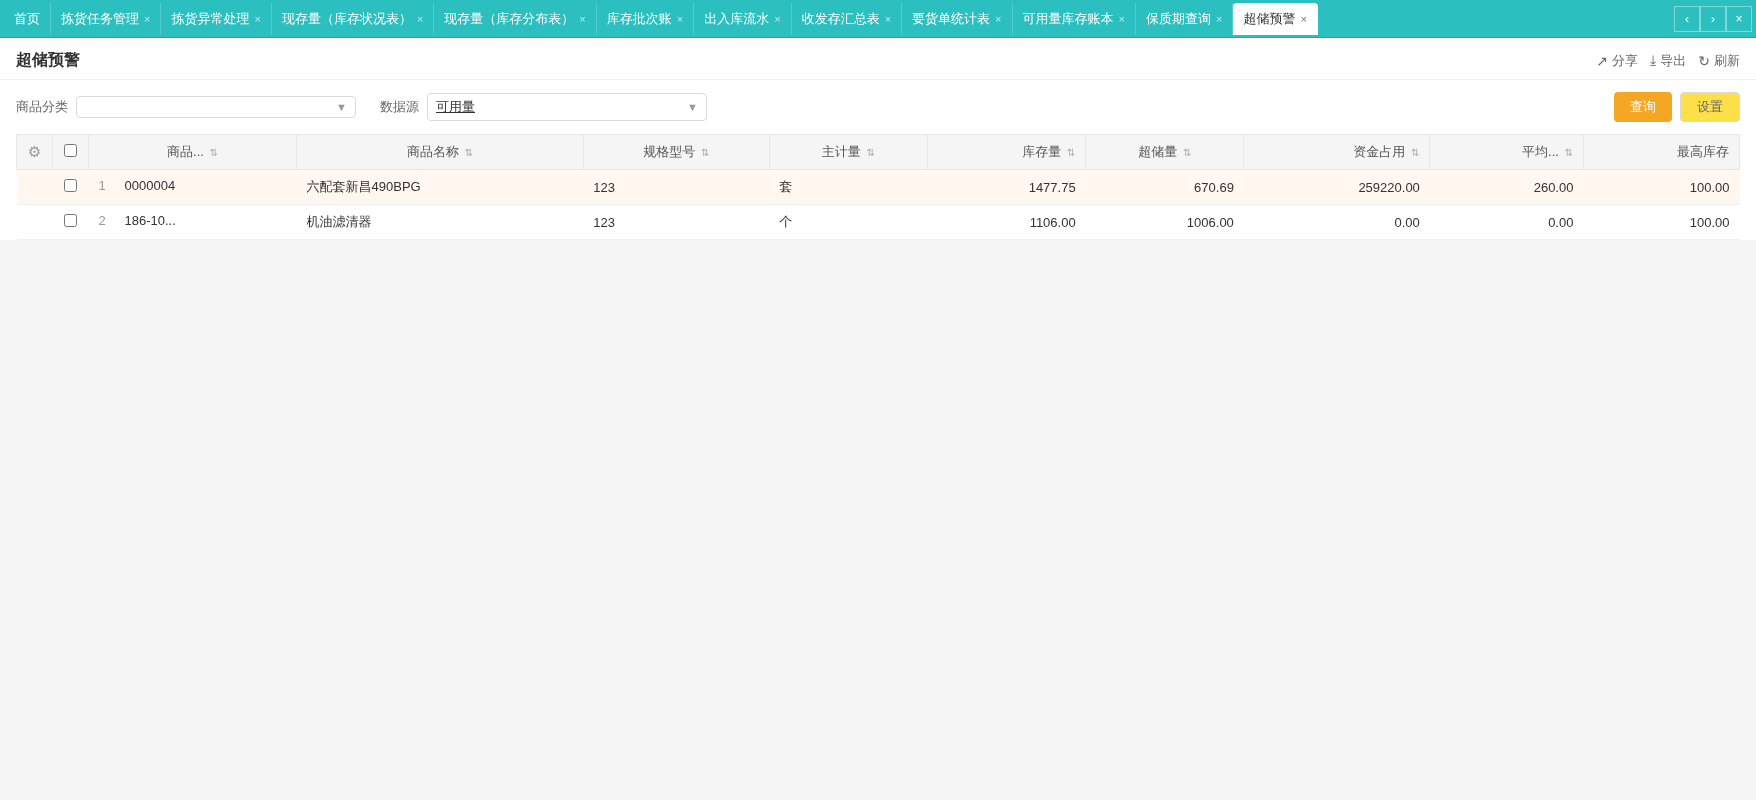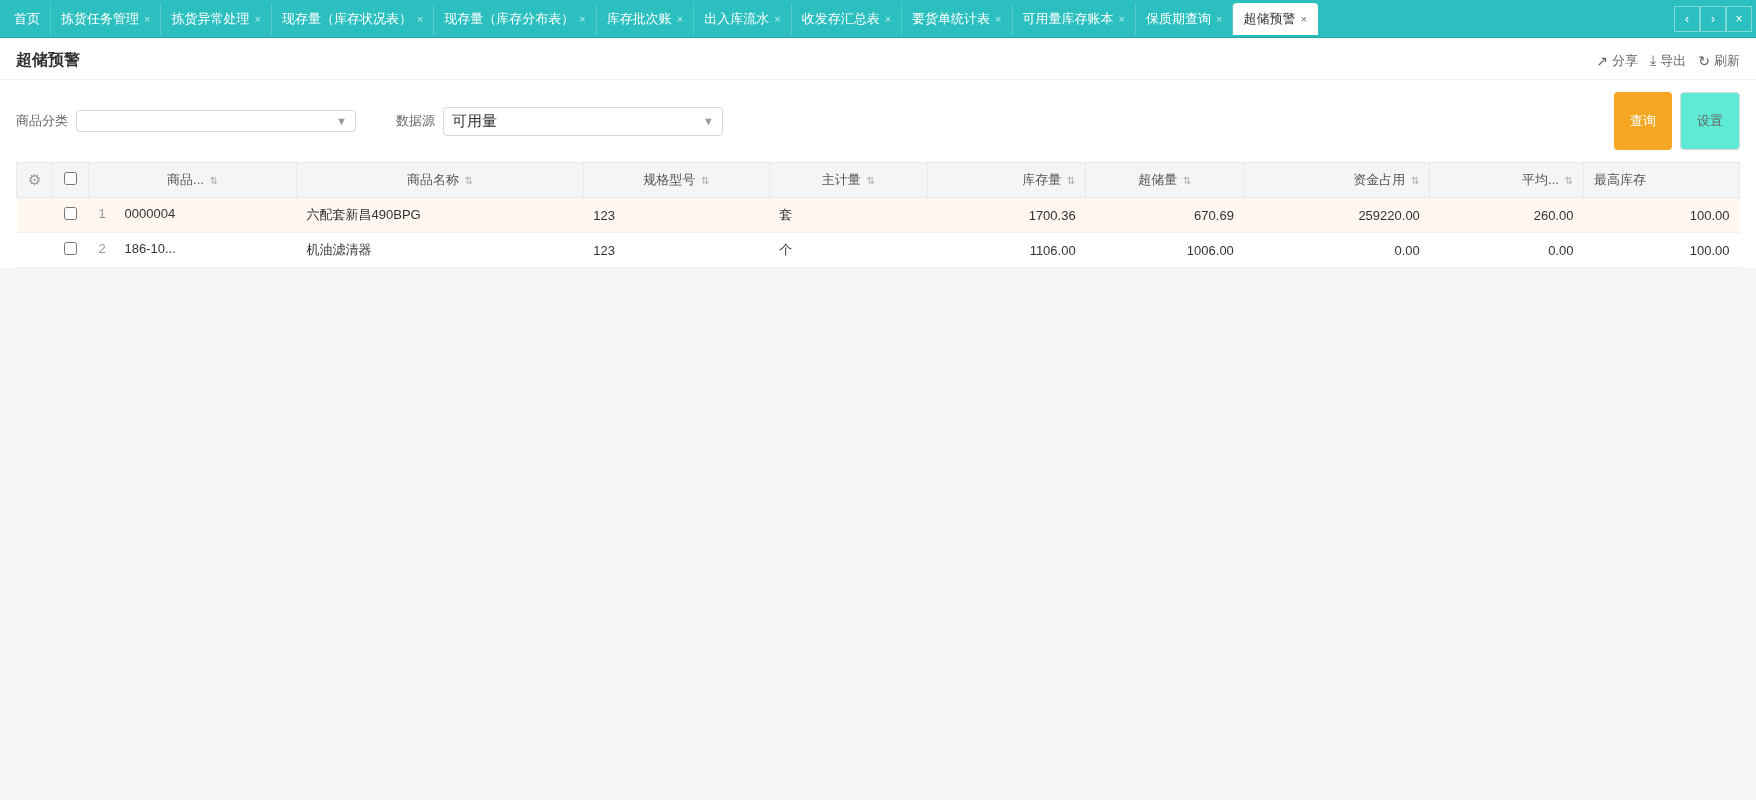--- a/index.html
+++ b/index.html
@@ -83,21 +83,21 @@
       cursor: pointer;
       font-size: 13px;
     }
     .action-icon { font-size: 14px; }
 
     
     .filter-bar {
       display: flex;
       align-items: center;
       padding: 12px 16px;
-      gap: 40px;
+      gap: 24px;
       background: #fff;
     }
     .filter-group {
       display: flex;
       align-items: center;
       gap: 8px;
     }
     .filter-label {
       color: #666;
       font-size: 13px;
@@ -107,39 +107,39 @@
       display: flex;
       align-items: center;
       border: 1px solid #d9d9d9;
       border-radius: 4px;
       padding: 4px 8px;
       min-width: 200px;
       cursor: pointer;
       background: #fff;
       justify-content: space-between;
     }
-    .filter-select .select-text { color: #999; font-size: 15px; }
+    .filter-select .select-text { color: #999; font-size: 13px; text-decoration: underline; }
     .filter-select .chevron { color: #999; font-size: 11px; }
 
     .filter-actions {
       margin-left: auto;
       display: flex;
       gap: 8px;
     }
     .btn-query {
       background: #f5a623;
       color: #fff;
       border: none;
       border-radius: 4px;
-      padding: 20px 16px;
+      padding: 6px 16px;
       cursor: pointer;
       font-size: 13px;
     }
     .btn-set {
-      background: #5eead4;
+      background: #fde047;
       color: #666;
       border: 1px solid #d9d9d9;
       border-radius: 4px;
       padding: 5px 16px;
       cursor: pointer;
       font-size: 13px;
     }
 
     
     .table-container {
@@ -288,39 +288,39 @@
             <span class="sort-icon">⇅</span>
           </th>
           <th style="text-align:right;">
             <span>资金占用</span>
             <span class="sort-icon">⇅</span>
           </th>
           <th style="text-align:right;">
             <span>平均...</span>
             <span class="sort-icon">⇅</span>
           </th>
-          <th style="text-align:left;margin-top:48px;">
+          <th style="text-align:right;margin-top:48px;">
             <span>最高库存</span>
           </th>
         </tr>
       </thead>
       <tbody id="table-body">
       <tr class="row-highlight">
     <td class="gear-cell"></td>
     <td class="checkbox-cell">
       <input type="checkbox" style="">
     </td>
     <td style="display:flex;gap:12px;align-items:center;">
       <span style="color:#999;min-width:14px;">1</span>
       <span>0000004</span>
     </td>
     <td>六配套新昌490BPG</td>
     <td>123</td>
     <td>套</td>
-    <td class="val-col">1700.36</td>
+    <td class="val-col">1477.75</td>
     <td class="val-col">670.69</td>
     <td class="val-col">259220.00</td>
     <td class="val-col">260.00</td>
     <td class="val-col">100.00</td>
   </tr>
           <tr>
     <td class="gear-cell"></td>
     <td class="checkbox-cell">
       <input type="checkbox" style="">
     </td>

